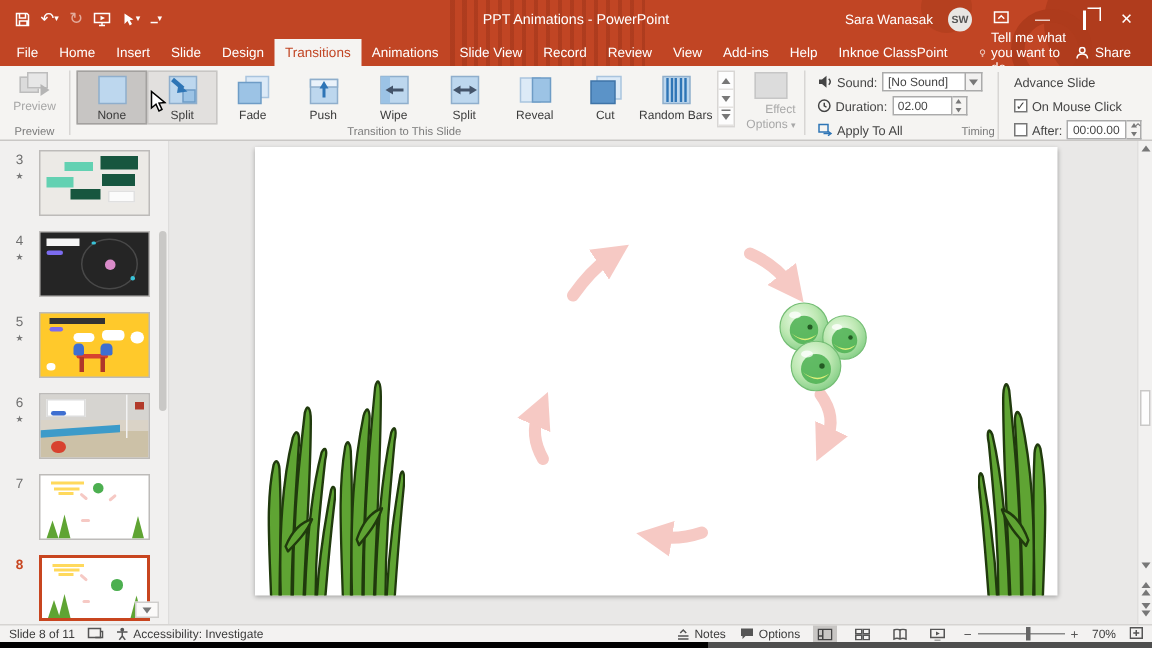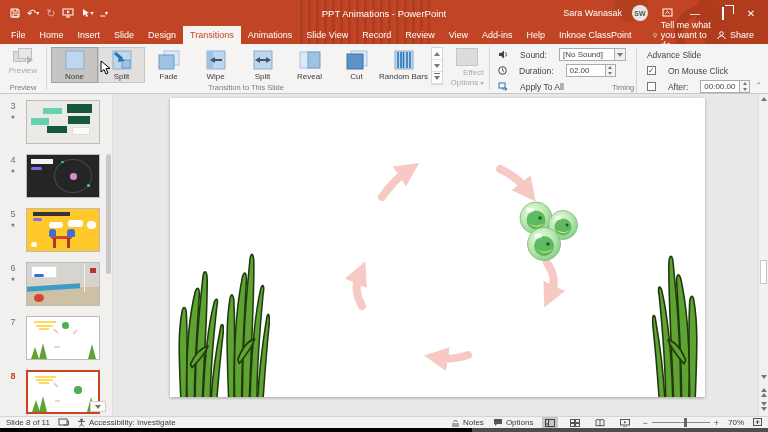--- a/index.html
+++ b/index.html
@@ -60,21 +60,21 @@
   .tri-dn { width:0;height:0;border-left:3px solid transparent;border-right:3px solid transparent;border-top:4px solid #777; }
   .more-line { position:relative; }
   .more-line:before { content:""; position:absolute; top:1px; left:2px; right:2px; height:1px; background:#777; }
 
   .effopts { width:44px; display:flex; flex-direction:column; align-items:center; padding-top:4px; }
   .effopts .eicon { width:22px; height:18px; background:#DCDCDC; border:1px solid #C6C6C6; }
   .effopts .elabel { font-size:8px; color:#A8A8A8; text-align:right; line-height:1.2; margin-top:2px; }
 
   .timing-group { display:flex; padding:4px 6px 0 8px; gap:10px; }
   .tcol { display:flex; flex-direction:column; gap:3px; }
-  .trow { display:flex; align-items:center; gap:12px; height:13px; font-size:8.5px; color:#444; white-space:nowrap; }
+  .trow { display:flex; align-items:center; gap:3px; height:13px; font-size:8.5px; color:#444; white-space:nowrap; }
   .combo { display:flex; align-items:stretch; height:13px; }
   .combo .cval { border:1px solid #ABABAB; background:#fff; padding:0 3px; min-width:56px; font-size:8px; display:flex; align-items:center; }
   .combo .cbtn { border:1px solid #ABABAB; border-left:none; width:11px; background:#F2F1F0; display:flex; align-items:center; justify-content:center; }
   .spin { display:flex; align-items:stretch; height:13px; }
   .spin .sval { border:1px solid #ABABAB; background:#fff; padding:0 3px; width:40px; font-size:8px; display:flex; align-items:center; }
   .spin .sarr { border:1px solid #ABABAB; border-left:none; width:10px; display:flex; flex-direction:column; }
   .spin .sarr span { flex:1; display:flex; align-items:center; justify-content:center; }
   .spin .sarr .tri-up { border-left-width:2.5px; border-right-width:2.5px; border-bottom-width:3px; }
   .spin .sarr .tri-dn { border-left-width:2.5px; border-right-width:2.5px; border-top-width:3px; }
   .chk { width:9px; height:9px; border:1px solid #767676; background:#fff; display:flex; align-items:center; justify-content:center; font-size:8px; color:#444; line-height:1; }
@@ -257,20 +257,29 @@
         </div>
 
         <div class="gitem">
           <svg width="26" height="20">
             <rect x="8" y="1" width="15" height="14" fill="#DCEAF7" stroke="#A9C4DE"></rect>
             <rect x="3" y="5" width="15" height="14" fill="#9CC3E5" stroke="#6E9CC6"></rect>
           </svg>
           <span class="glabeltxt">Fade</span>
         </div>
 
+        <div class="gitem">
+          <svg width="26" height="20">
+            <rect x="4" y="3" width="18" height="16" fill="#BDD7EE" stroke="#8FAECC"></rect>
+            <rect x="4" y="3" width="18" height="5" fill="#EAF2FA" stroke="#8FAECC"></rect>
+            <path d="M13,15 V7" stroke="#2E75B6" stroke-width="2"></path>
+            <path d="M10,9 L13,4 L16,9 Z" fill="#2E75B6"></path>
+          </svg>
+          <span class="glabeltxt">Push</span>
+        </div>
 
         <div class="gitem">
           <svg width="26" height="20">
             <rect x="4" y="1" width="18" height="18" fill="#BDD7EE" stroke="#8FAECC"></rect>
             <rect x="4" y="1" width="6" height="18" fill="#9CC3E5"></rect>
             <path d="M19,10 H10" stroke="#44546A" stroke-width="2"></path>
             <path d="M12,7 L7,10 L12,13 Z" fill="#44546A"></path>
           </svg>
           <span class="glabeltxt">Wipe</span>
         </div>

